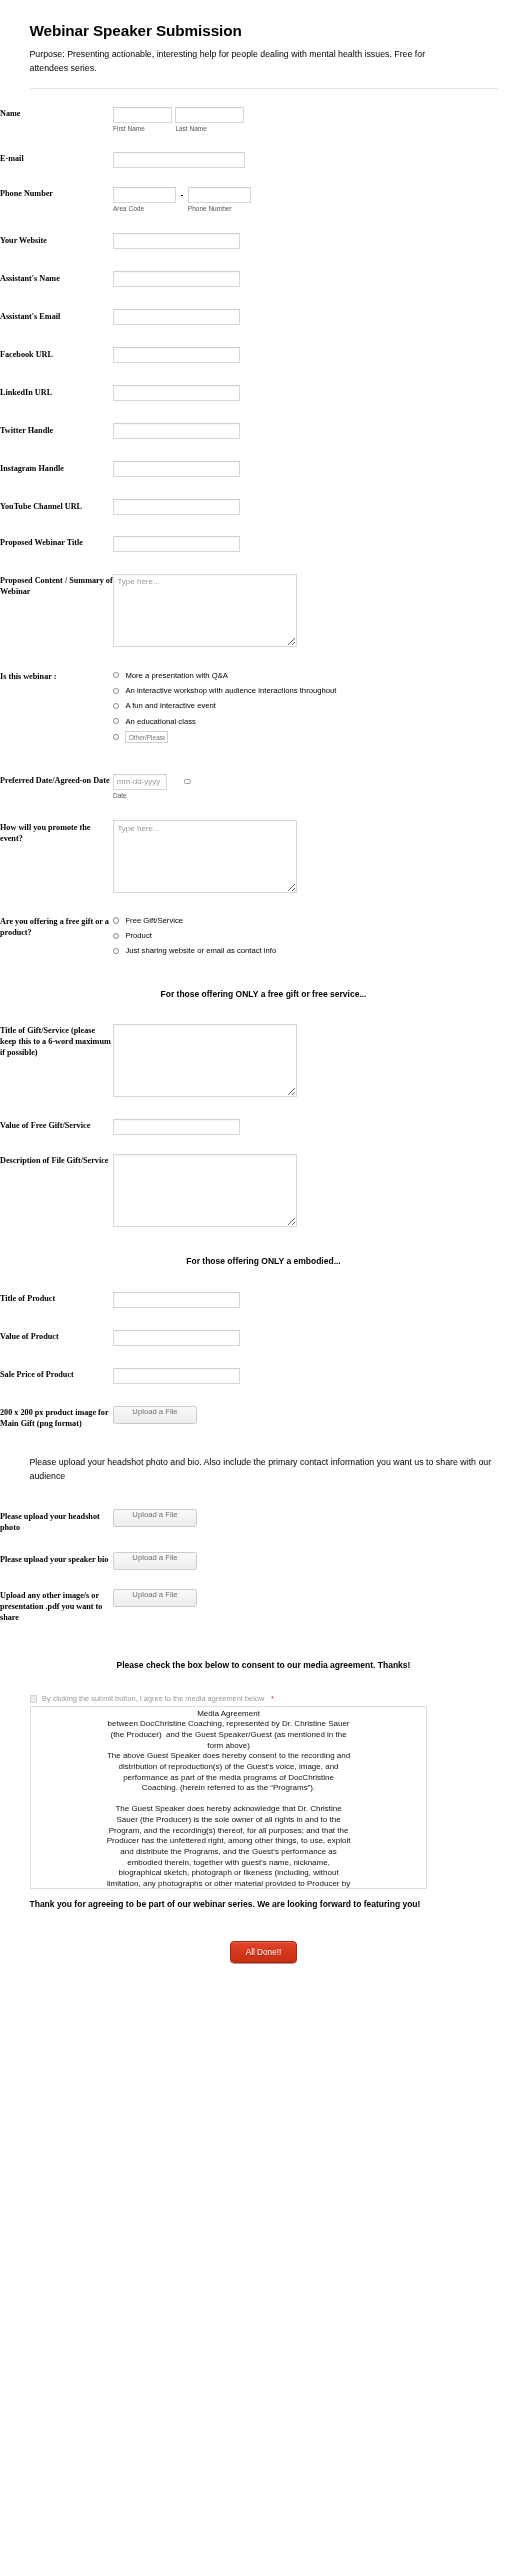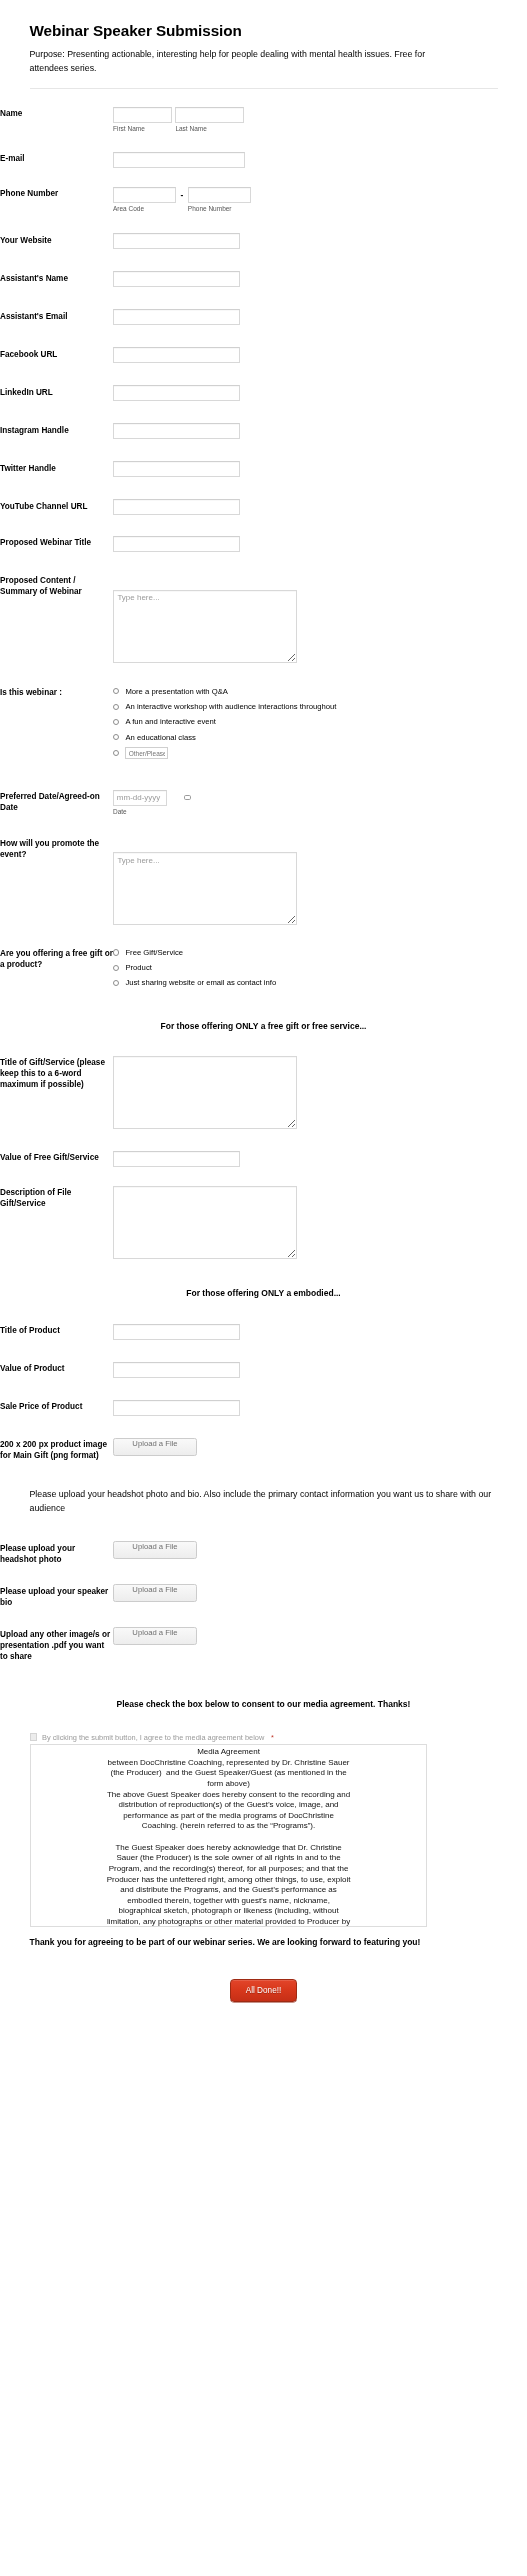--- a/index.html
+++ b/index.html
@@ -53,20 +53,21 @@
     padding: 0;
   }
   .row-label {
     width: 113px;
     flex: 0 0 113px;
     font-size: 8.2px;
     font-weight: bold;
     line-height: 1.34;
     padding-top: 2.3px;
     color: #000;
+    font-family: Liberation Serif, serif;
   }
   .row-field {
     flex: 1 1 auto;
     min-width: 0;
   }
 
   
   .txt {
     border: 0.6px solid #d8d8d8;
     border-top-color: #d0d0d0;
@@ -98,21 +99,21 @@
     height: 59px;
     display: block;
     resize: vertical;
     font-family: "Liberation Sans", sans-serif;
     font-size: 8px;
     padding: 2.3px 3.4px;
     color: #333;
     box-shadow: inset 0 0.6px 0 #f2f2f2;
   }
   .ta::placeholder { color: #9a9a9a; }
-  .ta-lg { height: 73px; margin-top: 16px; }
+  .ta-lg { height: 73px; }
 
   .pair { display: flex; align-items: flex-start; gap: 3.4px; }
   .pair-col { display: block; }
   .dash {
     font-size: 8.5px;
     line-height: 16px;
     padding: 0 1.1px;
     color: #000;
     font-weight: bold;
   }
@@ -329,28 +330,28 @@
   </div>
 
   <div class="inner row" style="margin-top:22px;">
     <div class="row-label">LinkedIn URL</div>
     <div class="row-field">
       <input class="txt" type="text" value="" style="">
     </div>
   </div>
 
   <div class="inner row" style="margin-top:22px;">
+    <div class="row-label">Twitter Handle</div>
+    <div class="row-field">
+      <input class="txt" type="text" value="" style="">
+    </div>
+  </div>
+
+  <div class="inner row" style="margin-top:22px;">
     <div class="row-label">Instagram Handle</div>
-    <div class="row-field">
-      <input class="txt" type="text" value="" style="">
-    </div>
-  </div>
-
-  <div class="inner row" style="margin-top:22px;">
-    <div class="row-label">Twitter Handle</div>
     <div class="row-field">
       <input class="txt" type="text" value="" style="">
     </div>
   </div>
 
   <div class="inner row" style="margin-top:22px;">
     <div class="row-label">YouTube Channel URL</div>
     <div class="row-field">
       <input class="txt" type="text" value="" style="">
     </div>

